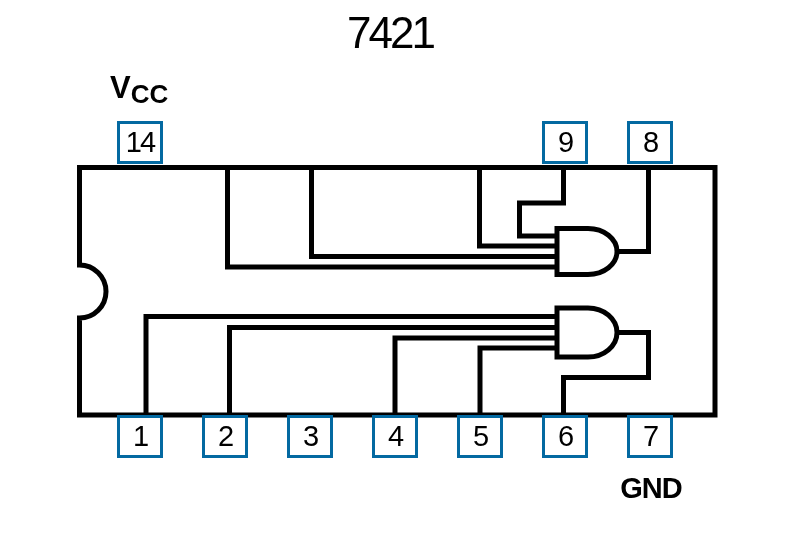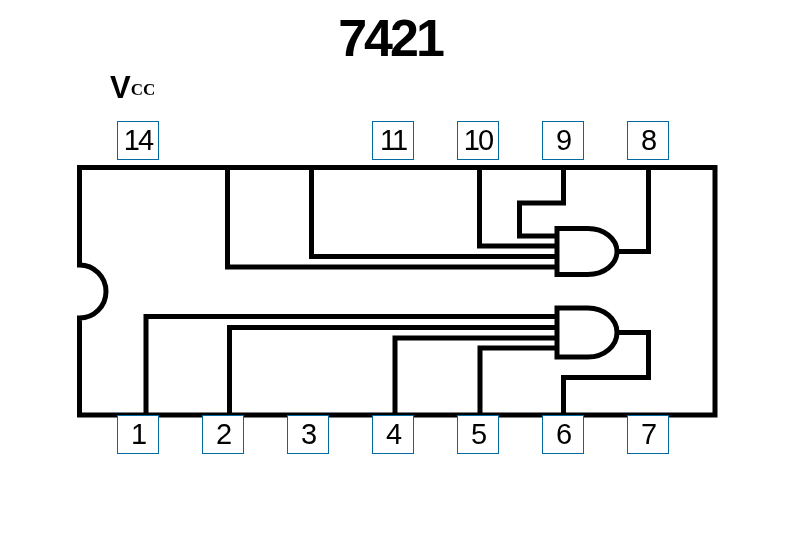--- a/index.html
+++ b/index.html
@@ -2,33 +2,33 @@
 <html><head>
 <meta charset="utf-8">
 <style>
   html,body{margin:0;padding:0;background:#ffffff;}
   .canvas{
     position:relative;width:800px;height:534px;background:#ffffff;
     font-family:"Liberation Sans",sans-serif;overflow:hidden;
   }
   .chip-title{
     position:absolute;left:280px;top:8px;width:220px;text-align:center;
-    font-size:52px;font-weight:bold;letter-spacing:-3px;color:#000;
+    font-size:44px;font-weight:normal;letter-spacing:-3px;color:#000;
   }
   .vcc-label{
     position:absolute;left:110px;top:72px;display:flex;align-items:flex-start;color:#000;
   }
   .vcc-main{font-size:31px;font-weight:bold;line-height:1;}
-  .vcc-sub{font-size:17px;font-weight:bold;line-height:1;padding-top:9px;letter-spacing:0px;font-family:Liberation Serif, serif;}
+  .vcc-sub{font-size:26px;font-weight:bold;line-height:1;padding-top:9px;letter-spacing:0px;}
   .gnd-label{
     position:absolute;left:615px;top:472px;width:72px;text-align:center;
     font-size:29px;font-weight:bold;letter-spacing:-1px;color:#000;
   }
   .pin{
-    position:absolute;width:40px;height:37px;border:1px solid #0369a1;background:#fff;
+    position:absolute;width:40px;height:37px;border:3px solid #0369a1;background:#fff;
     display:flex;align-items:center;justify-content:center;
     font-size:29px;letter-spacing:-2px;color:#000;
   }
   .pin-top{top:121px;}
   .pin-bottom{top:415px;}
   svg.diagram{position:absolute;left:0;top:0;}
 </style>
 </head>
 <body>
 
@@ -57,27 +57,26 @@
     <path d="M 395,415 V 338 H 557" fill="none" stroke="#000000" stroke-width="5"></path>
     <path d="M 480,415 V 348 H 557" fill="none" stroke="#000000" stroke-width="5"></path>
 
     <path d="M 614,332.5 H 648.5 V 377.5 H 563.5 V 415" fill="none" stroke="#000000" stroke-width="5"></path>
 
     <path d="M 557,228.5 H 588 A 29 23 0 0 1 588,274.5 H 557 Z" fill="#ffffff" stroke="#000000" stroke-width="5"></path>
     <path d="M 557,308 H 588 A 29 24.5 0 0 1 588,357 H 557 Z" fill="#ffffff" stroke="#000000" stroke-width="5"></path>
   </svg>
 
   <div class="pin pin-top" style="left:117px">14</div>
-  <div class="pin pin-top" style="left:372px">11</div>
-  <div class="pin pin-top" style="left:457px">10</div>
   <div class="pin pin-top" style="left:542px">9</div>
   <div class="pin pin-top" style="left:627px">8</div>
 
   <div class="pin pin-bottom" style="left:117px">1</div>
   <div class="pin pin-bottom" style="left:202px">2</div>
   <div class="pin pin-bottom" style="left:287px">3</div>
   <div class="pin pin-bottom" style="left:372px">4</div>
   <div class="pin pin-bottom" style="left:457px">5</div>
   <div class="pin pin-bottom" style="left:542px">6</div>
   <div class="pin pin-bottom" style="left:627px">7</div>
 
+  <div class="gnd-label">GND</div>
 
 </div>
 
 </body></html>

